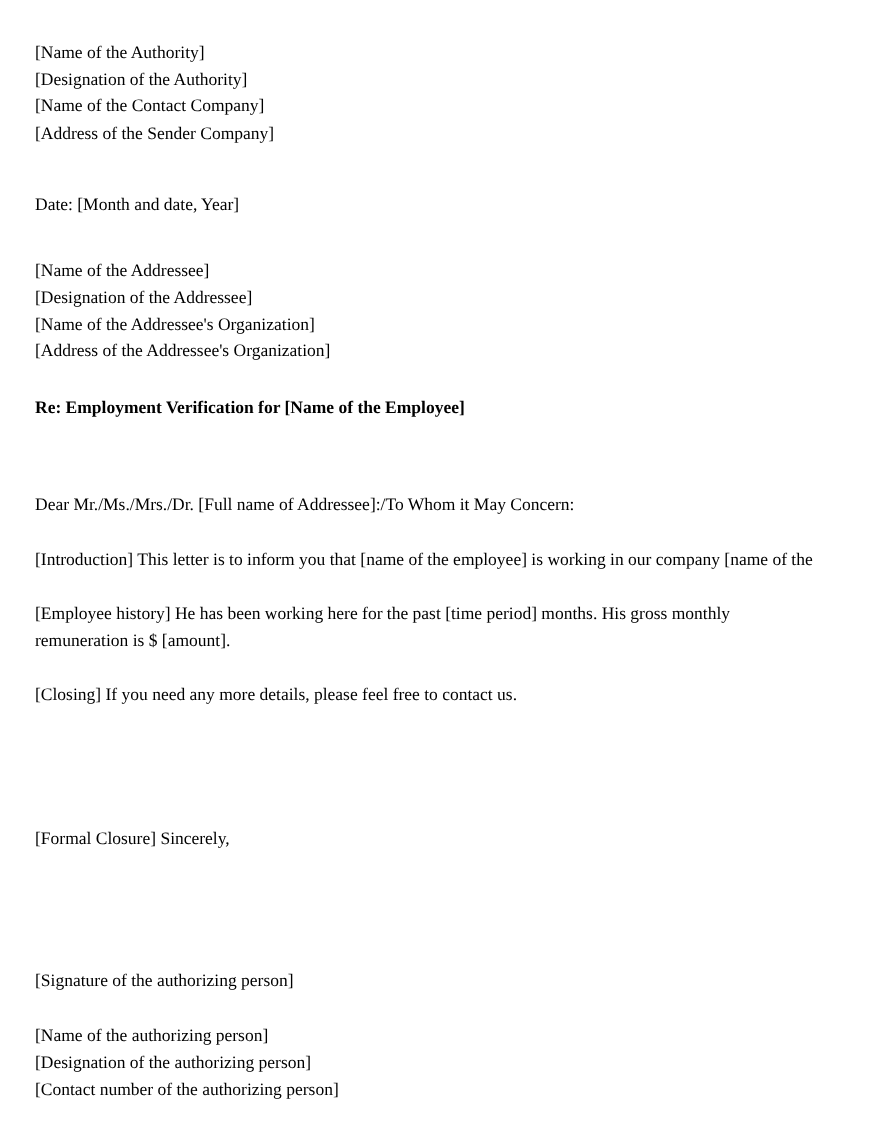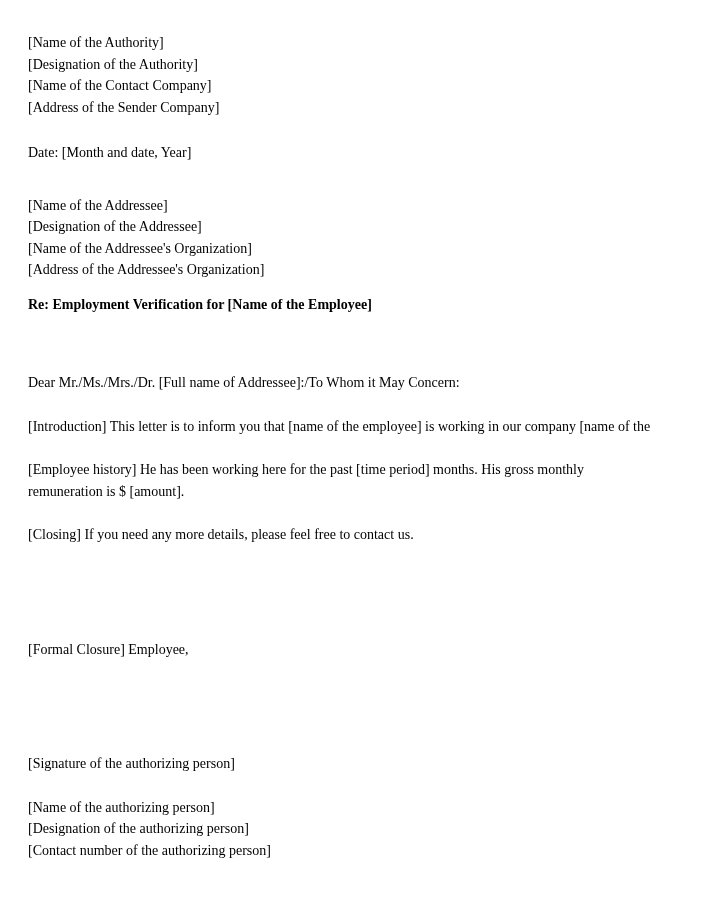--- a/index.html
+++ b/index.html
@@ -17,23 +17,23 @@
     font-size: 14px;
     line-height: 21.5px;
     color: #000000;
     box-sizing: border-box;
     padding: 32px 44px 0 28px;
     -webkit-font-smoothing: antialiased;
   }
   .line { white-space: nowrap; }
   .block { margin: 0; }
   .mt-one   { margin-top: 22px; }  
-  .mt-date  { margin-top: 24px; }
+  .mt-date  { margin-top: 36px; }
   .mt-addr  { margin-top: 31px; }
-  .mt-subj  { margin-top: 13px; }
+  .mt-subj  { margin-top: 23px; }
   .mt-salu  { margin-top: 57px; }
   .mt-big   { margin-top: 93px; }  
   .subject  { font-weight: 700; }
 </style>
 </head>
 <body>
 
 <div class="page">
 
   <div class="block">
@@ -60,21 +60,21 @@
     <div class="line">[Introduction] This letter is to inform you that [name of the employee] is working in our company [name of the</div>
   </div>
 
   <div class="block mt-one">
     <div class="line">[Employee history] He has been working here for the past [time period] months. His gross monthly</div>
     <div class="line">remuneration is $ [amount].</div>
   </div>
 
   <div class="block mt-one line">[Closing] If you need any more details, please feel free to contact us.</div>
 
-  <div class="block mt-big line">[Formal Closure] Employee,</div>
+  <div class="block mt-big line">[Formal Closure] Sincerely,</div>
 
   <div class="block mt-big line">[Signature of the authorizing person]</div>
 
   <div class="block mt-one">
     <div class="line">[Name of the authorizing person]</div>
     <div class="line">[Designation of the authorizing person]</div>
     <div class="line">[Contact number of the authorizing person]</div>
   </div>
 
 </div>

